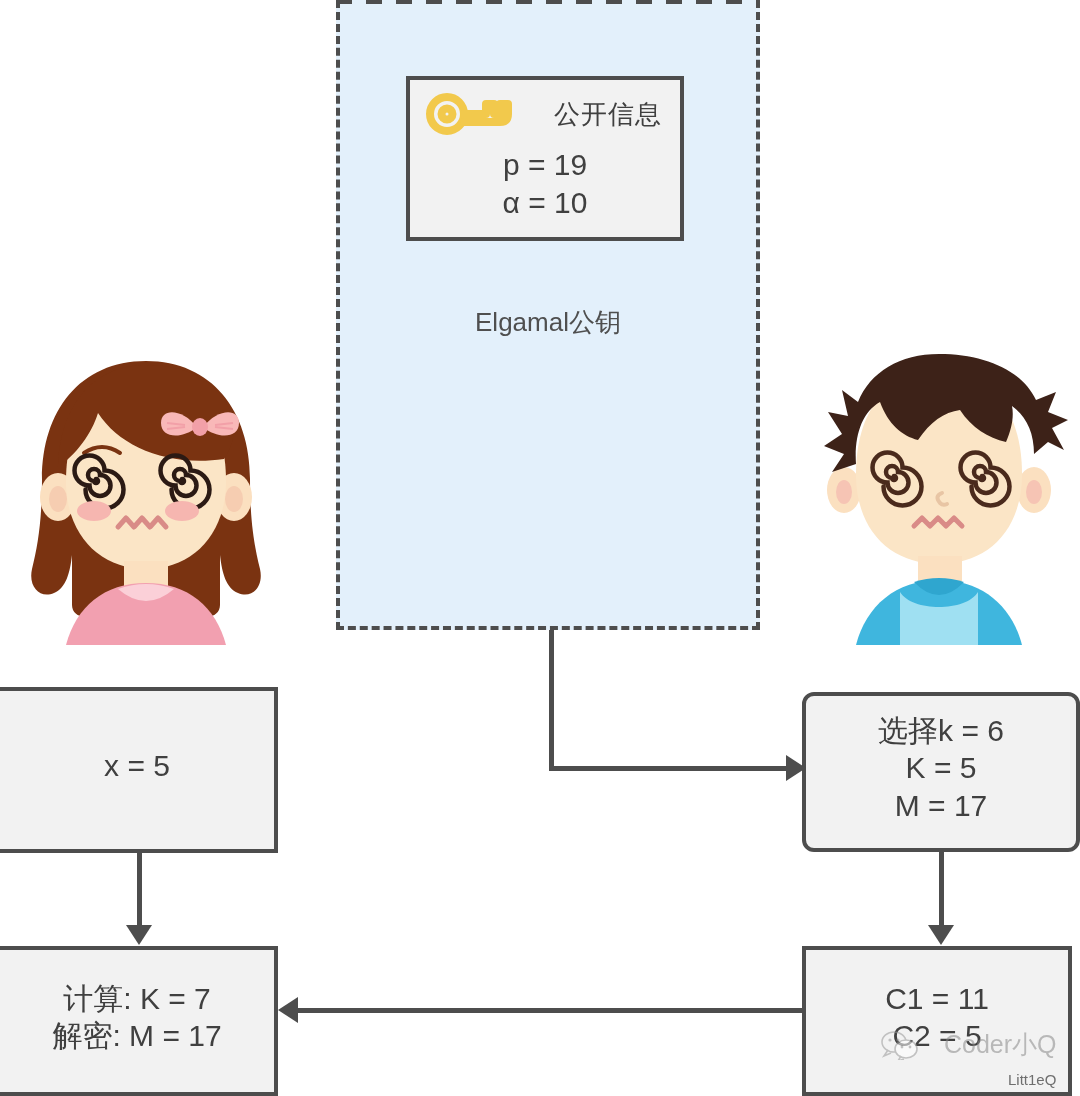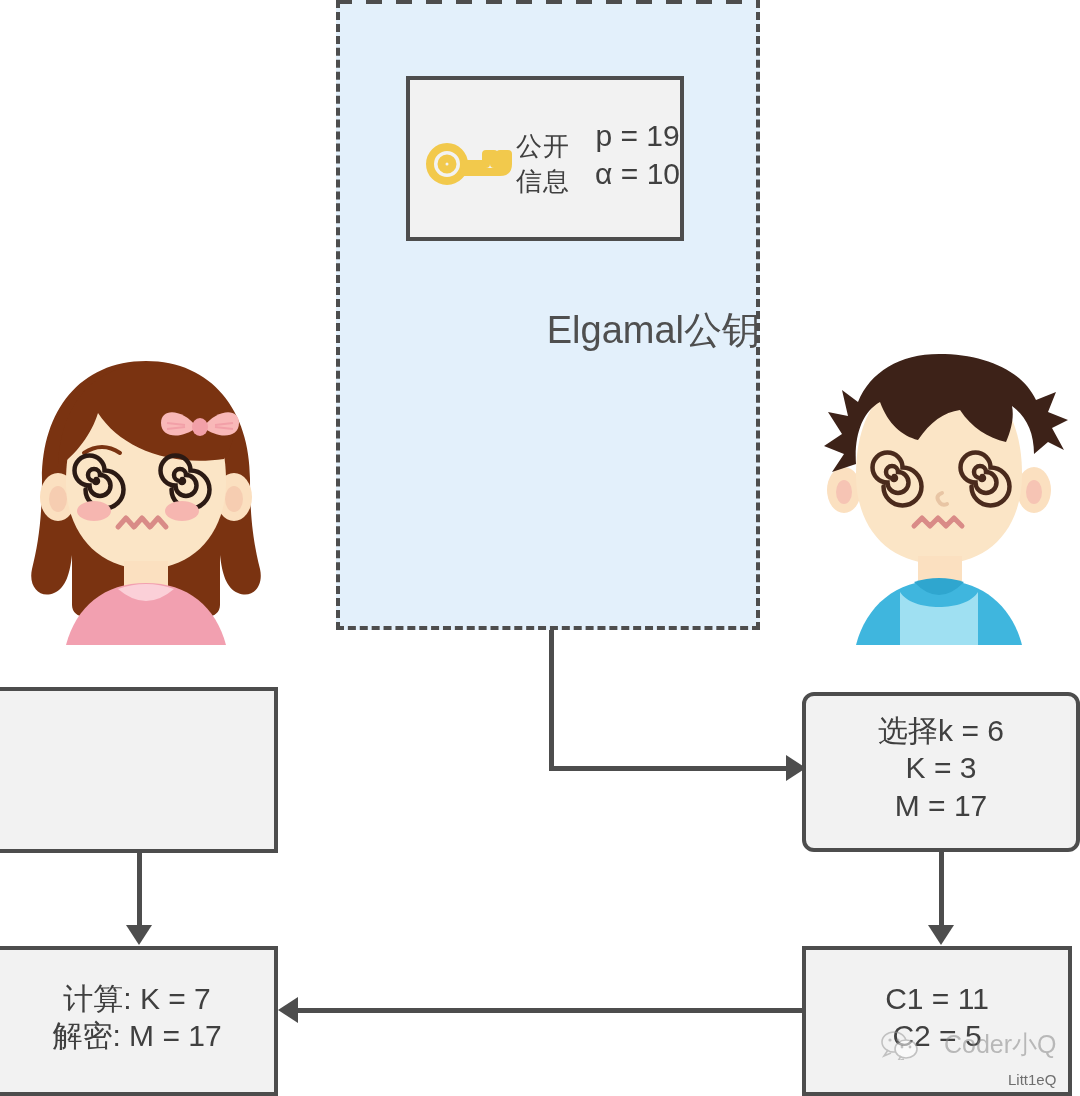--- a/index.html
+++ b/index.html
@@ -24,21 +24,21 @@
     position: absolute; left: -4px; right: -4px; top: 0px; height: 4px;
     background: repeating-linear-gradient(to right,
       #4d4d4d 0 16px, transparent 16px 30px);
   }
 
   
   .box {
     position: absolute;
     background: #f2f2f2;
     border: 4px solid #4d4d4d;
-    display: flex; flex-direction: row;
+    display: flex; flex-direction: column;
     color: #404040;
   }
   .box-title-row {
     display: flex; align-items: center; justify-content: space-between;
     padding: 10px 18px 0 14px;
   }
   .box-title {
     font-size: 26px; color: #404040; letter-spacing: 1px;
   }
   .box-body {
@@ -58,22 +58,22 @@
   
   #public-info-box { left: 406px; top: 76px; width: 278px; height: 165px; }
   #public-key-box  { left: 406px; top: 420px; width: 278px; height: 163px; }
   #private-key-box { left: -4px;  top: 687px; width: 282px; height: 166px; }
   #choose-k-box    { left: 802px; top: 692px; width: 278px; height: 160px; border-radius: 12px; }
   #cipher-box      { left: 802px; top: 946px; width: 270px; height: 150px; }
   #decrypt-box     { left: -4px;  top: 946px; width: 282px; height: 150px; }
 
   #elgamal-label {
     position: absolute; left: 336px; top: 305px; width: 424px;
-    text-align: right;
-    font-size: 38px; color: #4f4f4f;
+    text-align: center;
+    font-size: 26px; color: #4f4f4f;
   }
 
   
   .conn { position: absolute; background: #4d4d4d; }
   
   #c1-v { left: 549px; top: 630px; width: 5px; height: 140px; }
   #c1-h { left: 549px; top: 766px; width: 248px; height: 5px; }
   
   #c2-v { left: 137px; top: 853px; width: 5px; height: 86px; }
   
@@ -135,26 +135,29 @@
       <span class="box-title">公开信息</span>
     </div>
     <div class="box-body">
       <div class="line">p = 19</div>
       <div class="line">α = 10</div>
     </div>
   </div>
 
 
   <div class="box" id="private-key-box">
+    <div class="box-body">
+      <div class="line">x = 5</div>
+    </div>
   </div>
 
   <div class="box" id="choose-k-box">
     <div class="box-body center-all">
       <div class="line">选择k = 6</div>
-      <div class="line">K = 3</div>
+      <div class="line">K = 5</div>
       <div class="line">M = 17</div>
     </div>
   </div>
 
   <div class="box" id="cipher-box">
     <div class="box-body center-all">
       <div class="line">C1 = 11</div>
       <div class="line">C2 = 5</div>
     </div>
   </div>

